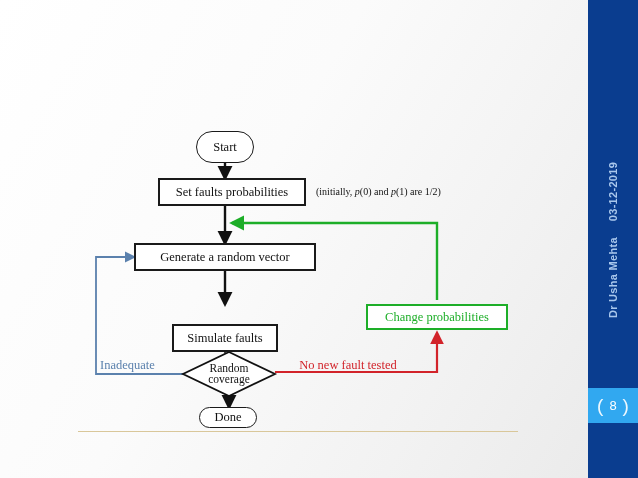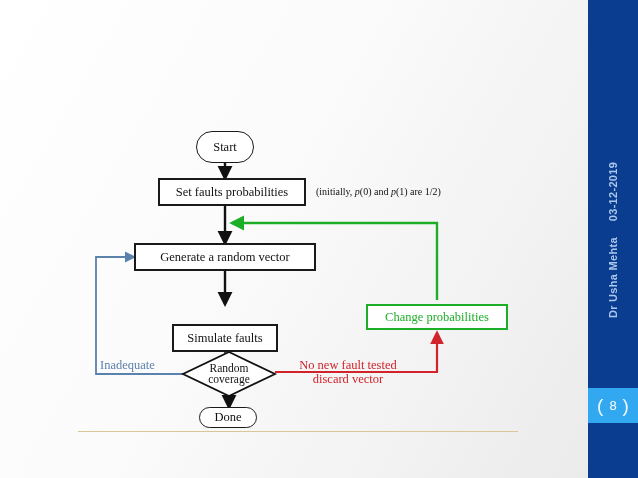--- a/index.html
+++ b/index.html
@@ -237,21 +237,20 @@
     <div class="node rect green" style="left:366px; top:304px; width:142px; height:26px;text-align:right;">Change probabilities</div>
 
     <div class="annot" id="annot-initially">
       <span>(initially, </span><i>p</i><span>(0) and </span><i>p</i><span>(1) are 1/2)</span>
     </div>
 
     <div class="annot" id="annot-inadequate">Inadequate</div>
 
     <div class="annot" id="annot-nonewfault">
       <div>No new fault tested</div>
-      <div>discard vector</div>
     </div>
 
   </div>
 
   <div id="divider"></div>
 
   <div id="sidebar">
     <div id="sidebar-meta">
       <span>Dr Usha Mehta</span><span class="gap"></span><span>03-12-2019</span>
     </div>

